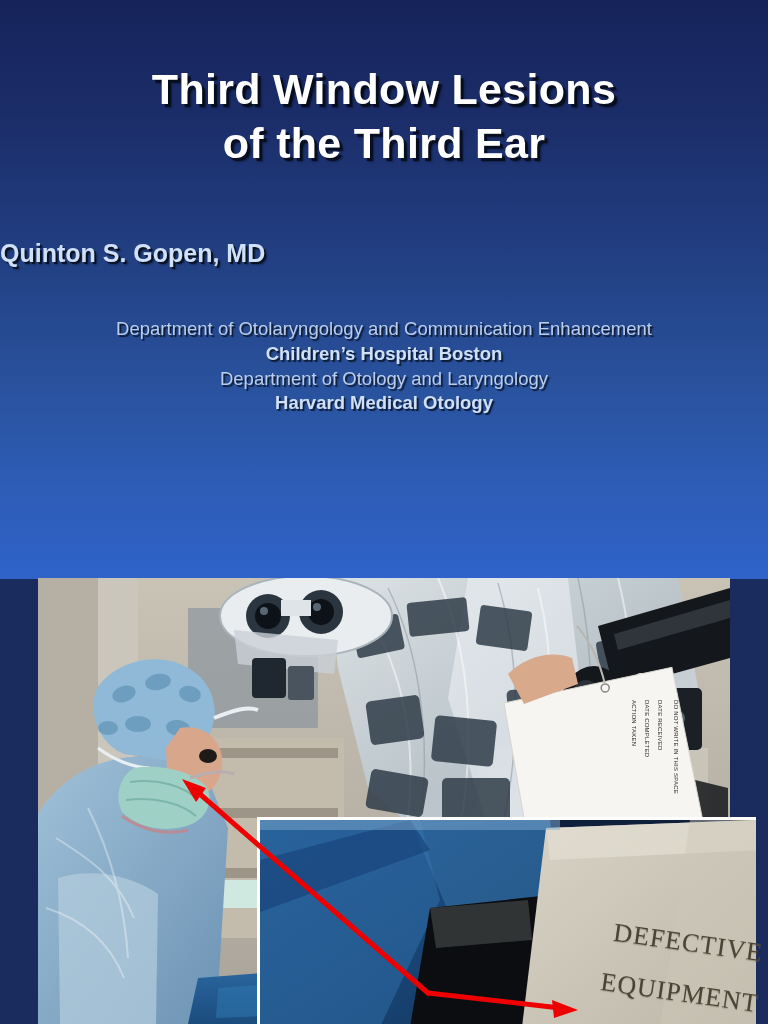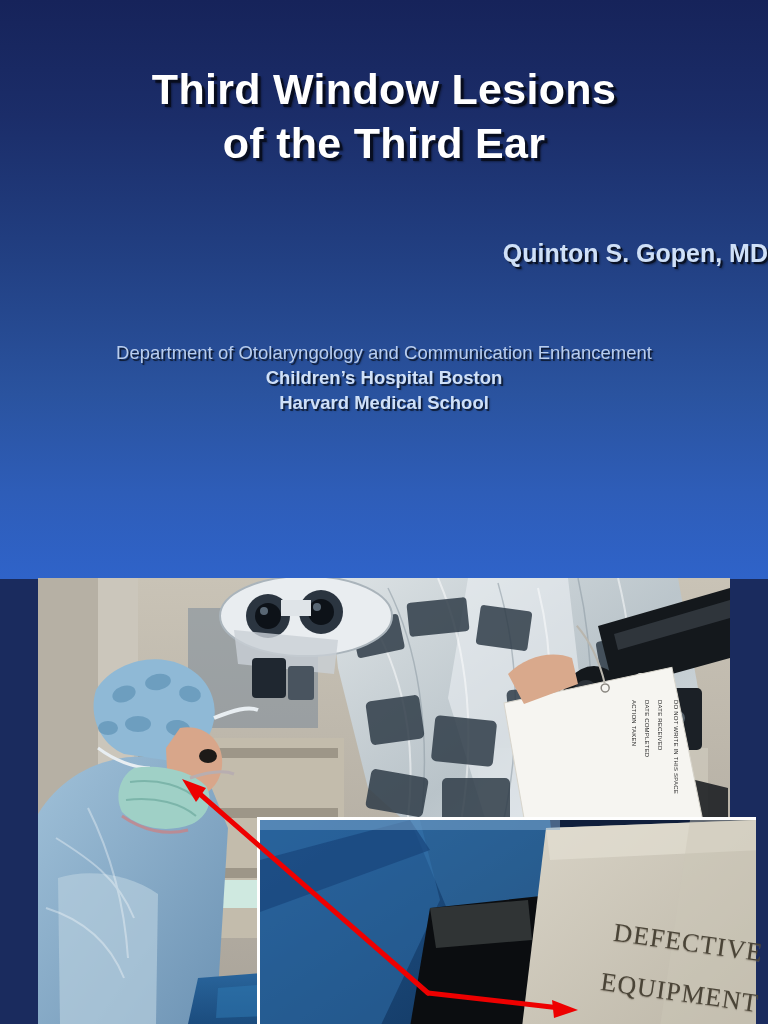--- a/index.html
+++ b/index.html
@@ -32,31 +32,30 @@
     font-size:43px;line-height:54px;
     font-weight:bold;
     letter-spacing:0.3px;
     text-shadow:3px 3px 0 rgba(0,0,0,.55), 4px 4px 2px rgba(0,0,0,.35);
   }
   .title-line{display:block;}
 
   
   .author{
     position:absolute;left:0;top:239px;width:768px;
-    text-align:right;
+    text-align:left;
     color:#cfe0f7;
     font-size:25px;font-weight:bold;
     text-shadow:2px 2px 0 rgba(0,0,0,.6), 3px 3px 2px rgba(0,0,0,.35);
   }
 
   
   .affils{
     position:absolute;left:0;top:317px;width:768px;
     text-align:center;
-    margin-top:24px;
   }
   .affil{
     display:block;
     color:#b9cdec;
     font-size:18.5px;line-height:24.8px;
     text-shadow:1.6px 1.6px 0 rgba(0,0,0,.5), 2.4px 2.4px 1.6px rgba(0,0,0,.3);
   }
   .affil.bold{font-weight:bold;color:#cfe0f7;}
 
   
@@ -205,21 +204,22 @@
   <div class="title">
     <span class="title-line">Third Window Lesions</span>
     <span class="title-line">of the Third Ear</span>
   </div>
 
   <div class="author">Quinton S. Gopen, MD</div>
 
   <div class="affils">
     <span class="affil">Department of Otolaryngology and Communication Enhancement</span>
     <span class="affil bold">Children’s Hospital Boston</span>
-    <span class="affil bold">Harvard Medical School</span>
+    <span class="affil">Department of Otology and Laryngology</span>
+    <span class="affil bold">Harvard Medical Otology</span>
   </div>
 
   <div class="logo-row">
 
     <div class="logo-chb">
       <div class="chb-emblem">
         <span class="fig-head"></span>
         <span class="fig-body"></span>
         <span class="fig-child"></span>
         <span class="fig-base"></span>

